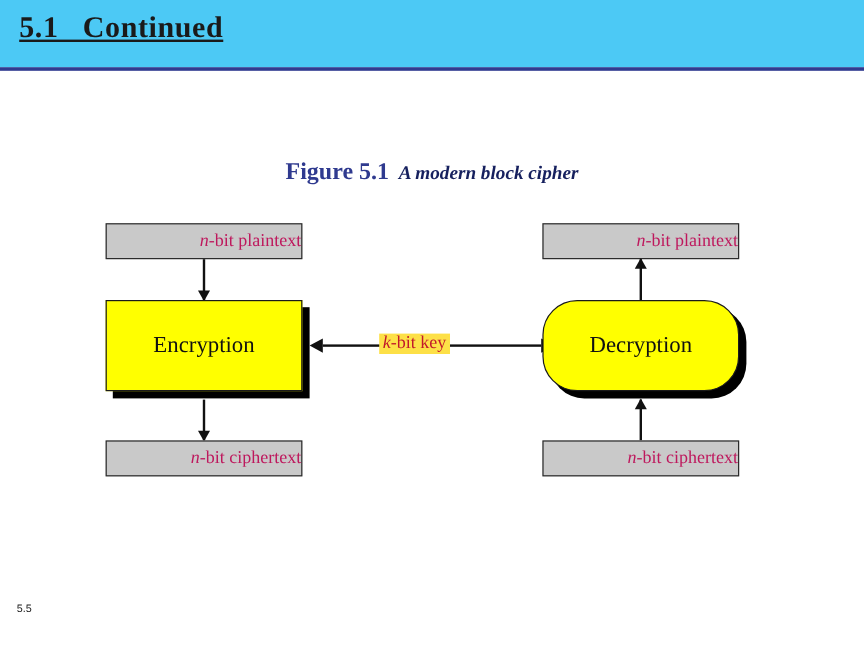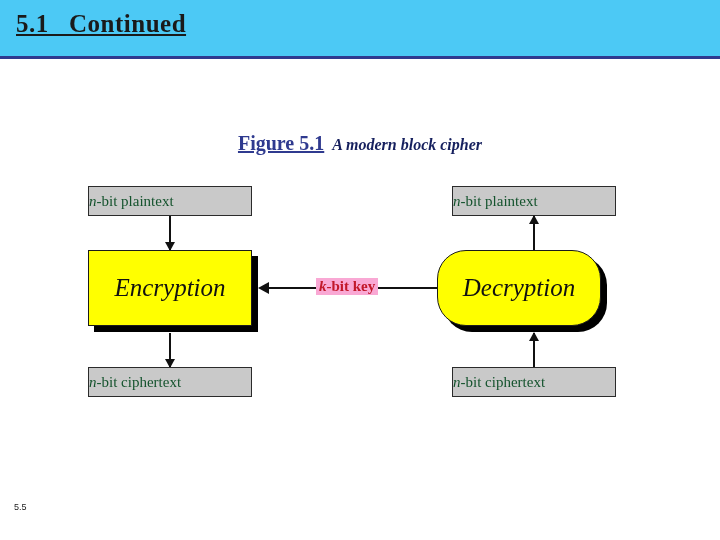--- a/index.html
+++ b/index.html
@@ -52,21 +52,20 @@
     top: 132px;
     width: 720px;
     text-align: center;
     white-space: nowrap;
   }
   .fig-caption .fig-label {
     font-family: "Liberation Serif", serif;
     font-size: 20px;
     font-weight: bold;
     color: #2f3a8f;
-    text-decoration: underline;
   }
   .fig-caption .fig-text {
     font-family: "Liberation Serif", serif;
     font-size: 16px;
     font-weight: bold;
     font-style: italic;
     color: #16205e;
     padding-left: 8px;
   }
 
@@ -80,42 +79,41 @@
   }
 
   
   .gbox {
     position: absolute;
     background: #c9c9c9;
     border: 1px solid #2b2b2b;
     box-sizing: border-box;
     display: flex;
     align-items: center;
-    justify-content: flex-start;
+    justify-content: flex-end;
     font-family: "Liberation Serif", serif;
     font-size: 15px;
-    color: #14532d;
+    color: #be185d;
     white-space: nowrap;
   }
 
   
   .ybox {
     position: absolute;
     background: #ffff00;
     border: 1px solid #1a1a1a;
     box-sizing: border-box;
     display: flex;
     align-items: center;
     justify-content: center;
     font-family: "Liberation Serif", serif;
-    font-size: 25px;
+    font-size: 19px;
     color: #111111;
     box-shadow: 6px 6px 0 0 #000000;
     white-space: nowrap;
-    font-style: italic;
   }
 
   
   .varrow {
     position: absolute;
     width: 2px;
     background: #111111;
   }
   .varrow .head {
     position: absolute;
@@ -147,24 +145,24 @@
     border-top: 6px solid transparent;
     border-bottom: 6px solid transparent;
   }
   .key-head.left  { border-right: 11px solid #111111; }
   .key-head.right { border-left: 11px solid #111111; }
 
   .key-label {
     position: absolute;
     font-family: "Liberation Serif", serif;
     font-size: 15px;
-    font-weight: bold;
+    font-weight: normal;
     color: #c2182b;
     white-space: nowrap;
-    background: #f9a8d4;
+    background: #fde047;
     padding: 0 3px;
   }
 
   
   .slide-number {
     position: absolute;
     left: 14px;
     top: 502px;
     font-family: "Liberation Sans", sans-serif;
     font-size: 9px;
@@ -210,21 +208,21 @@
   <div class="key-label" style="left:316px; top:108px;"><i>k</i>-bit key</div>
 
   <div class="gbox" style="left:452px; top:16px; width:164px; height:30px;">
     <span><i>n</i>-bit plaintext</span>
   </div>
 
   <div class="varrow up" style="left:533px; top:46px; height:34px;">
     <span class="head"></span>
   </div>
 
-  <div class="ybox" style="left:437px; top:80px; width:164px; height:76px;border-radius:29px;">
+  <div class="ybox" style="left:452px; top:80px; width:164px; height:76px;border-radius:29px;">
     <span>Decryption</span>
   </div>
 
   <div class="varrow up" style="left:533px; top:163px; height:34px;">
     <span class="head"></span>
   </div>
 
   <div class="gbox" style="left:452px; top:197px; width:164px; height:30px;">
     <span><i>n</i>-bit ciphertext</span>
   </div>

